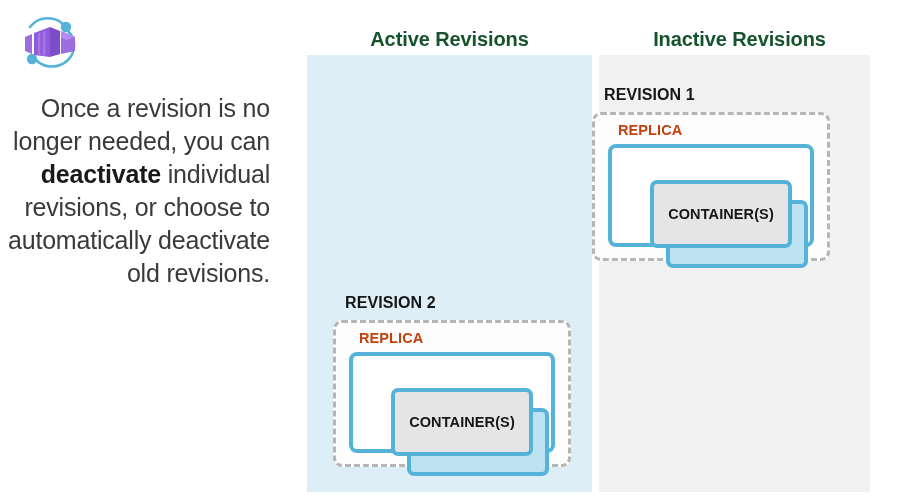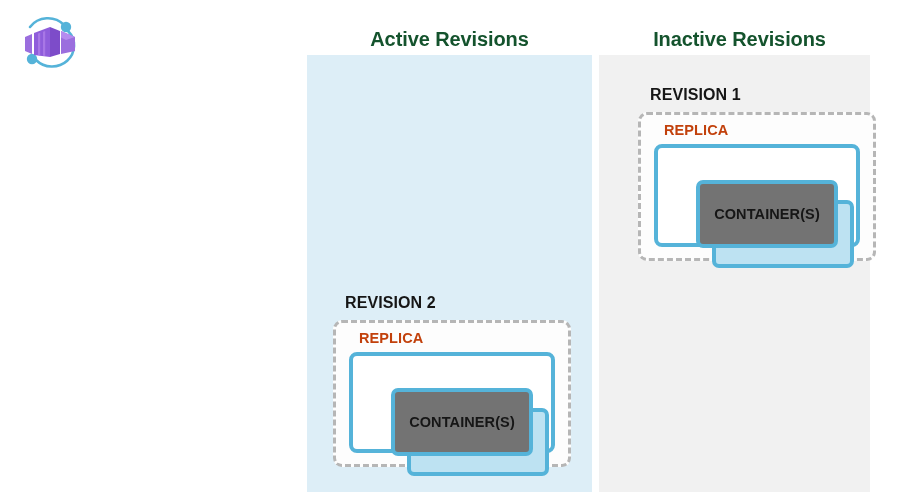--- a/index.html
+++ b/index.html
@@ -135,36 +135,36 @@
 
   .container-front {
     position: absolute;
     left: 38px;
     top: 32px;
     width: 142px;
     height: 68px;
     border: 4px solid #55b3d9;
     border-radius: 7px;
     box-sizing: border-box;
-    background: #737373;
+    background: #e5e5e5;
     display: flex;
     align-items: center;
     justify-content: center;
   }
 
   .container-label {
     font-size: 14.5px;
     font-weight: 700;
     color: #161616;
     letter-spacing: 0.1px;
     white-space: nowrap;
   }
 
   
-  #revision-1 { left: 638px; top: 112px; width: 238px; height: 149px; }
+  #revision-1 { left: 592px; top: 112px; width: 238px; height: 149px; }
   
   #revision-2 { left: 333px; top: 320px; width: 238px; height: 147px; }
 </style>
 </head>
 <body>
 
 <div id="left-column">
 
   <div id="app-logo">
     <svg viewBox="0 0 66 56" width="66" height="56" aria-hidden="true">
@@ -180,20 +180,23 @@
       <path d="M34 13 L44 17 L44 40 L34 43 Z" fill="#7d4cc9"></path>
 
       <path d="M22 19.6 L24.2 18.8 L24.2 41.4 L22 41.1 Z" fill="#a877e6"></path>
       <path d="M27 17.7 L29.2 16.9 L29.2 42.1 L27 41.8 Z" fill="#a877e6"></path>
 
       <path d="M45 17 L59 23 L59 37 L45 40 Z" fill="#9b6ede"></path>
       <path d="M45 17 L59 23 L50 26 L45 23.5 Z" fill="#b58bef"></path>
     </svg>
   </div>
 
+  <div id="description-text">
+    <span>Once a revision is no longer needed, you can </span><b>deactivate</b><span> individual revisions, or choose to automatically deactivate old revisions.</span>
+  </div>
 
 </div>
 
 <div class="column-heading" id="heading-active">Active Revisions</div>
 
 <div class="column-heading" id="heading-inactive">Inactive Revisions</div>
 
 <div class="panel" id="panel-active"></div>
 <div class="panel" id="panel-inactive"></div>
 

